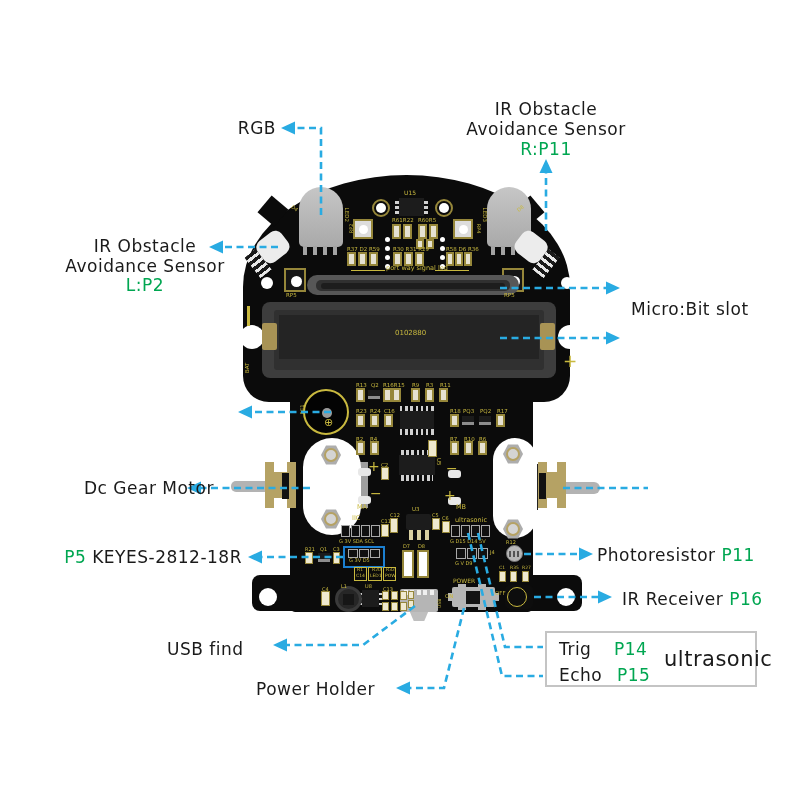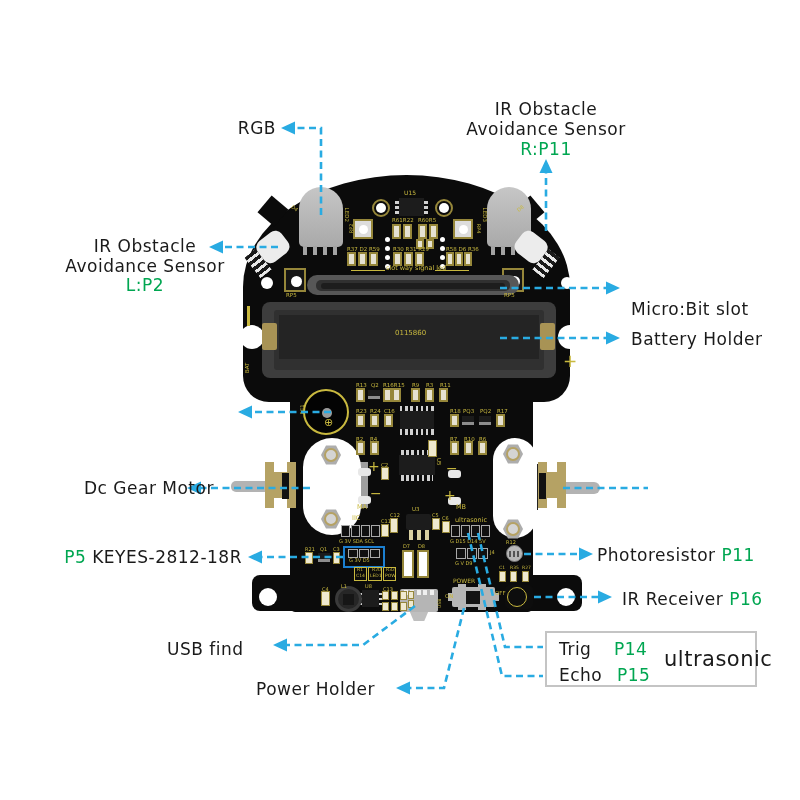--- a/index.html
+++ b/index.html
@@ -230,21 +230,20 @@
   </div>
 
   <div class="callout tc" style="left:45px;top:237px;width:200px;line-height:19.5px;">
     <div>IR Obstacle</div>
     <div>Avoidance Sensor</div>
     <div class="green">L:P2</div>
   </div>
 
   <div class="callout" style="left:631px;top:279px;margin-top:20px;">Micro:Bit slot</div>
 
-  <div class="callout" style="left:631px;top:329px;">Battery Holder</div>
 
 
   <div class="callout" style="left:40px;top:478px;margin-left:44px;">Dc Gear Motor</div>
 
   <div class="callout" style="left:50px;top:547px;width:192px;text-align:right;">
     <span class="green">P5</span>
     <span>KEYES-2812-18R</span>
   </div>
 
   <div class="callout" style="left:597px;top:545px;">
@@ -276,23 +275,23 @@
     <span class="silk" style="left: 517px; top: 206px; font-size: 5px; transform: rotate(-40deg);">D8</span>
     <span class="silk" style="left: 347px; top: 226px; font-size: 5px; transform: rotate(-90deg);">RP2</span>
     <span class="silk" style="left: 474px; top: 226px; font-size: 5px; transform: rotate(90deg);">RP4</span>
     <span class="silk" style="left: 286px; top: 293px; font-size: 5.5px;">RP5</span>
     <span class="silk" style="left: 504px; top: 293px; font-size: 5.5px;">RP5</span>
     <span class="silk" style="left: 392px; top: 218px; font-size: 5.5px;">R61R22</span>
     <span class="silk" style="left: 418px; top: 218px; font-size: 5.5px;">R60R5</span>
     <span class="silk" style="left: 347px; top: 247px; font-size: 5.5px;">R37 D2 R59</span>
     <span class="silk" style="left: 393px; top: 247px; font-size: 5.5px;">R30 R31 R29</span>
     <span class="silk" style="left: 446px; top: 247px; font-size: 5.5px;">R58 D6 R36</span>
-    <span class="silk" style="left: 386px; top: 265px; font-size: 6.5px;">slot way signal led</span>
+    <span class="silk" style="left: 386px; top: 265px; font-size: 6.5px;">port way signal led</span>
     <span class="silk" style="left: 243px; top: 365px; font-size: 5.5px; transform: rotate(-90deg);">BAT</span>
-    <span class="silk" style="left: 395px; top: 330px; font-size: 7px;">0115860</span>
+    <span class="silk" style="left: 395px; top: 330px; font-size: 7px;">0102880</span>
     <span class="silk" style="left: 563px; top: 353px; font-size: 17px;">+</span>
     <span class="silk" style="left: 356px; top: 383px; font-size: 5.5px;">R13</span>
     <span class="silk" style="left: 371px; top: 383px; font-size: 5.5px;">Q2</span>
     <span class="silk" style="left: 383px; top: 383px; font-size: 5.5px;">R16R15</span>
     <span class="silk" style="left: 412px; top: 383px; font-size: 5.5px;">R9</span>
     <span class="silk" style="left: 426px; top: 383px; font-size: 5.5px;">R3</span>
     <span class="silk" style="left: 440px; top: 383px; font-size: 5.5px;">R11</span>
     <span class="silk" style="left: 298px; top: 407px; font-size: 5px; transform: rotate(-90deg);">BE1</span>
     <span class="silk" style="left: 356px; top: 409px; font-size: 5.5px;">R23</span>
     <span class="silk" style="left: 370px; top: 409px; font-size: 5.5px;">R24</span>

